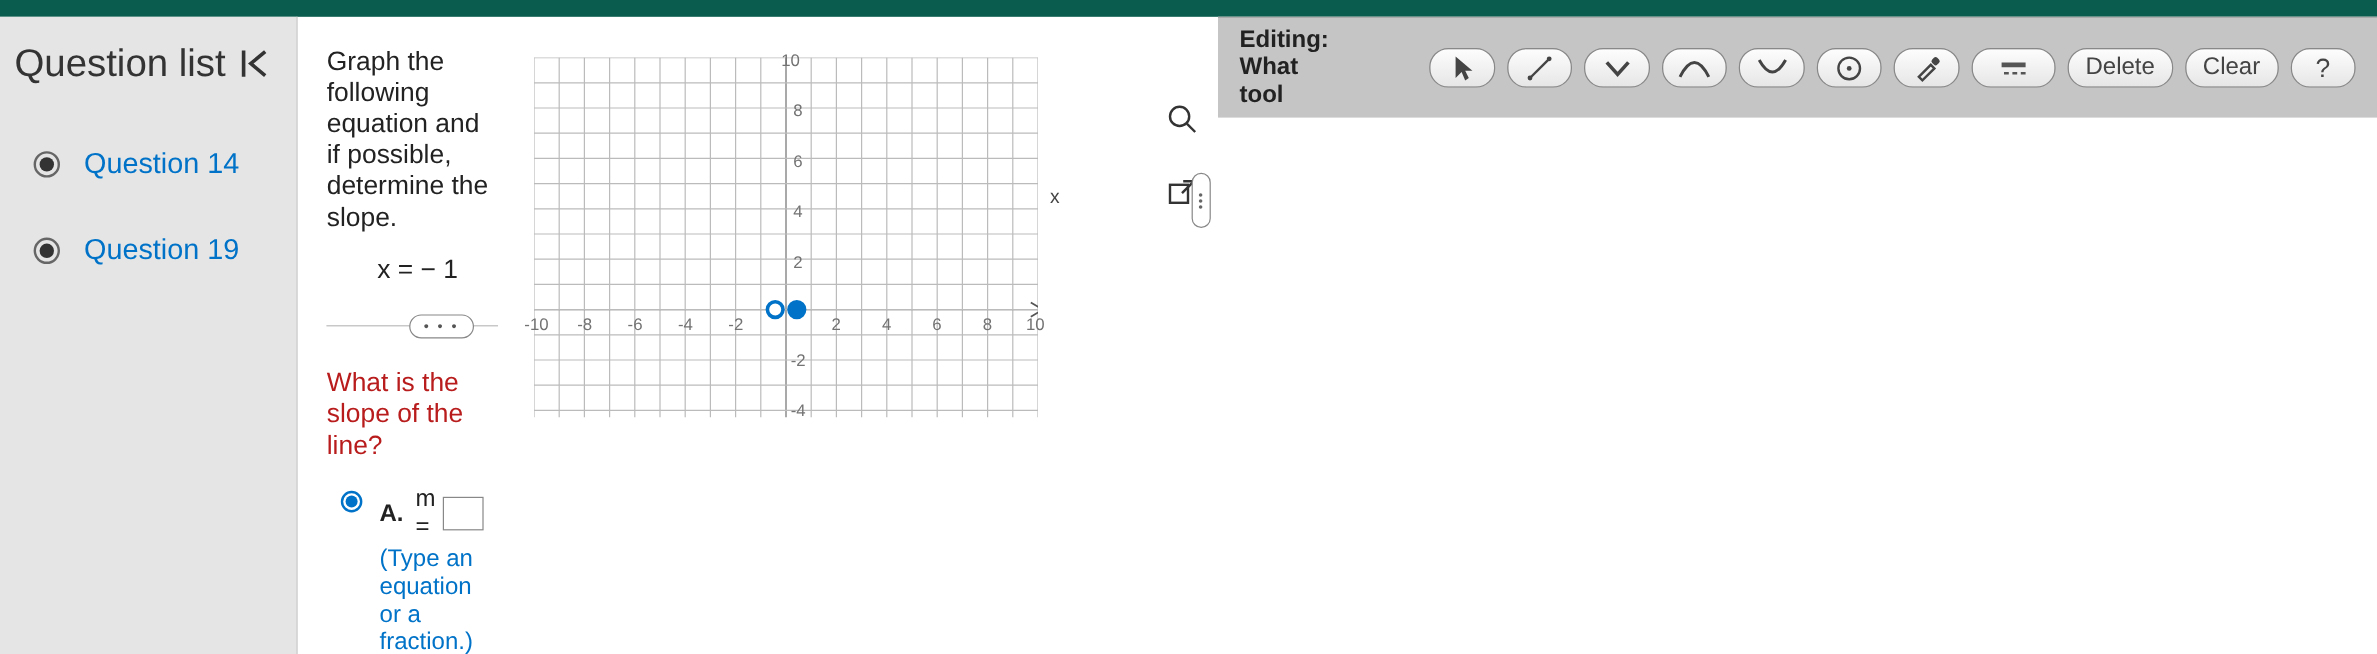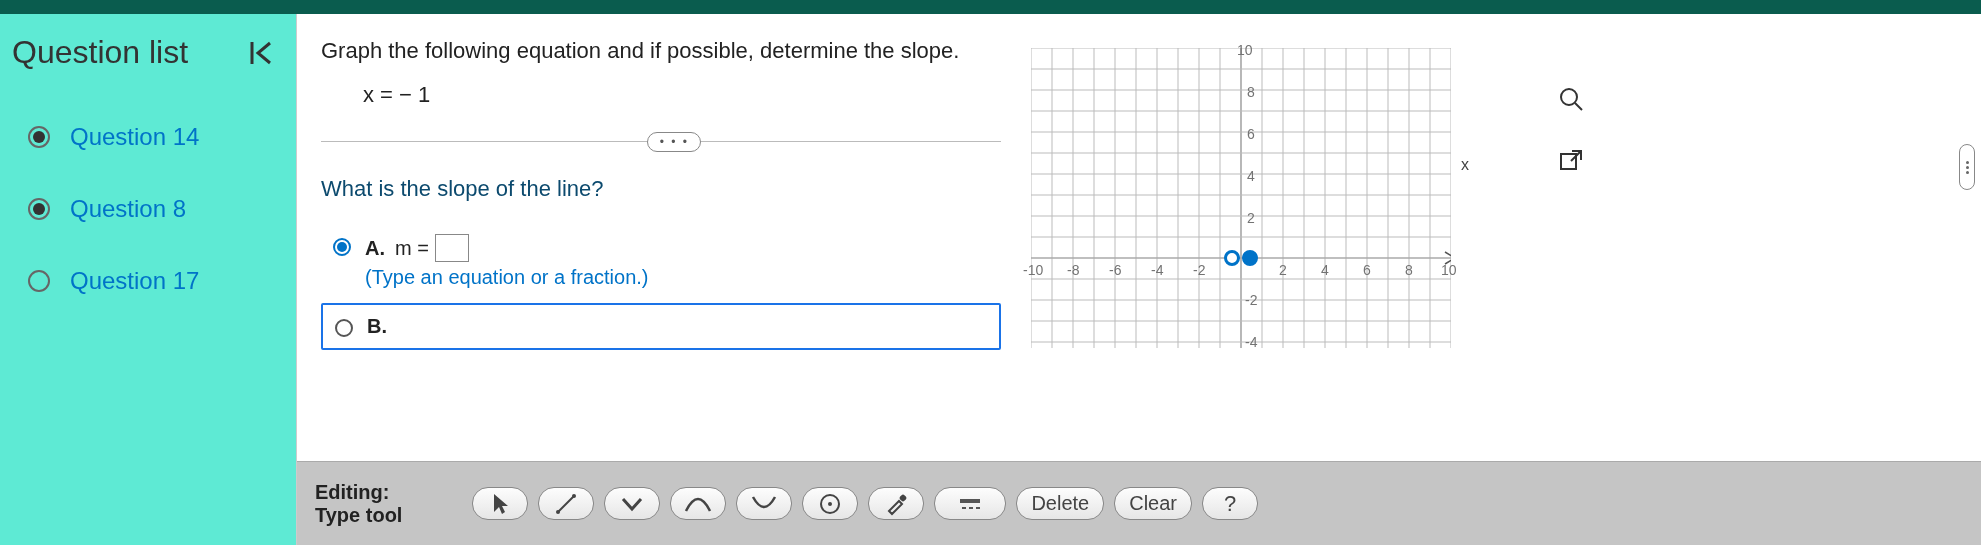--- a/index.html
+++ b/index.html
@@ -1,36 +1,36 @@
 <!DOCTYPE html>
 <html><head>
 <meta charset="utf-8">
 <style>
 *{box-sizing:border-box;margin:0;padding:0;font-family:Arial,Helvetica,sans-serif}
 body{background:#fff;width:1981px;height:545px;overflow:hidden;position:relative}
 .topbar{height:14px;background:#0a5c4e;width:100%}
 .main{display:flex;height:531px}
-.sidebar{width:297px;border-right:1px solid #ccc;background:#5eead4;padding-top:20px}
+.sidebar{width:387px;border-right:1px solid #ccc;background:#e5e5e5;padding-top:20px}
 .sidebar-header{display:flex;align-items:center;justify-content:space-between;padding:0 20px 30px 12px}
 .sidebar-title{font-size:32px;color:#333}
 .collapse-btn{font-size:30px;color:#333;cursor:pointer;display:flex;align-items:center}
 .qitem{display:flex;align-items:center;padding:22px 20px 22px 28px;font-size:24px;color:#0073c8;cursor:pointer}
 .qitem.inactive{color:#0073c8}
 .qitem.active{background:#fbf0c3;color:#333}
 .radio-outer{width:22px;height:22px;border:2px solid #666;border-radius:50%;margin-right:20px;display:flex;align-items:center;justify-content:center;flex-shrink:0}
 .radio-outer.dark-filled::after{content:"";width:12px;height:12px;background:#333;border-radius:50%}
-.content{flex:1;position:relative;display:flex;flex-direction:column}
+.content{flex:1;position:relative;display:flex;}
 .question-area{flex:1;padding:24px 0 0 24px;display:flex;position:relative}
 .qtext{flex:1;max-width:680px}
 .prompt{font-size:22px;color:#222;margin-bottom:18px}
 .equation{font-size:22px;color:#222;margin-left:42px;margin-bottom:22px}
 .divider{position:relative;height:24px;margin-bottom:22px}
 .divider-line{position:absolute;top:11px;left:0;right:0;height:1px;background:#bbb}
 .divider-pill{position:absolute;left:48%;top:2px;width:54px;height:20px;border:1px solid #888;border-radius:10px;background:#fff;display:flex;align-items:center;justify-content:center;font-size:12px;letter-spacing:2px;color:#555;cursor:pointer}
-.subq{font-size:22px;color:#0c4a6e;margin-bottom:24px}
+.subq{font-size:22px;color:#b91c1c;margin-bottom:13px}
 .option{display:flex;align-items:flex-start;padding:8px 12px;font-size:20px;color:#222;margin-bottom:4px}
 .option-b{border:2px solid #1a73e8;border-radius:2px;padding:10px 12px;margin-top:6px}
 .opt-radio{width:18px;height:18px;border:2px solid #555;border-radius:50%;margin-right:14px;margin-top:4px;display:flex;align-items:center;justify-content:center;flex-shrink:0;cursor:pointer}
 .opt-radio.sel{border-color:#0073c8}
 .opt-radio.sel::after{content:"";width:10px;height:10px;background:#0073c8;border-radius:50%}
 .opt-label{font-weight:bold;margin-right:10px}
 .opt-body{display:flex;flex-direction:column}
 .m-line{display:flex;align-items:center}
 .m-input{width:34px;height:28px;border:1px solid #888;margin-left:6px}
 .hint{color:#0073c8;font-size:20px;margin-top:4px}
@@ -71,25 +71,21 @@
           <polyline points="24,5 12,15 24,25" fill="none" stroke="#333" stroke-width="3"></polyline>
         </svg>
       </div>
     </div>
     <div class="qitem inactive">
       <div class="radio-outer dark-filled"></div>
       <span>Question 14</span>
     </div>
     <div class="qitem inactive">
       <div class="radio-outer dark-filled"></div>
-      <span>Question 8</span>
-    </div>
-    <div class="qitem inactive">
-      <div class="radio-outer"></div>
-      <span>Question 17</span>
+      <span>Question 19</span>
     </div>
   </div>
 
   <div class="content">
     <div class="question-area">
       <div class="qtext">
         <div class="prompt">Graph the following equation and if possible, determine the slope.</div>
         <div class="equation">x = − 1</div>
         <div class="divider">
           <div class="divider-line"></div>
@@ -205,21 +201,21 @@
               <polyline points="14,3 23,3 23,12" fill="none" stroke="#333" stroke-width="2"></polyline>
               <line x1="23" y1="3" x2="13" y2="13" stroke="#333" stroke-width="2"></line>
             </svg>
         </div>
       </div>
     </div>
 
     <div class="toolbar">
       <div class="editing">
         <span class="lbl">Editing:</span>
-        <span class="tool">Type tool</span>
+        <span class="tool">What tool</span>
       </div>
       <div class="tbtn">
         <svg width="20" height="24" viewBox="0 0 20 24">
             <polygon points="4,2 4,20 9,15 12,22 15,20 12,14 18,14" fill="#444"></polygon>
           </svg>
       </div>
       <div class="tbtn">
         <svg width="28" height="28" viewBox="0 0 28 28">
             <circle cx="6" cy="22" r="2" fill="#444"></circle>
             <circle cx="22" cy="6" r="2" fill="#444"></circle>

